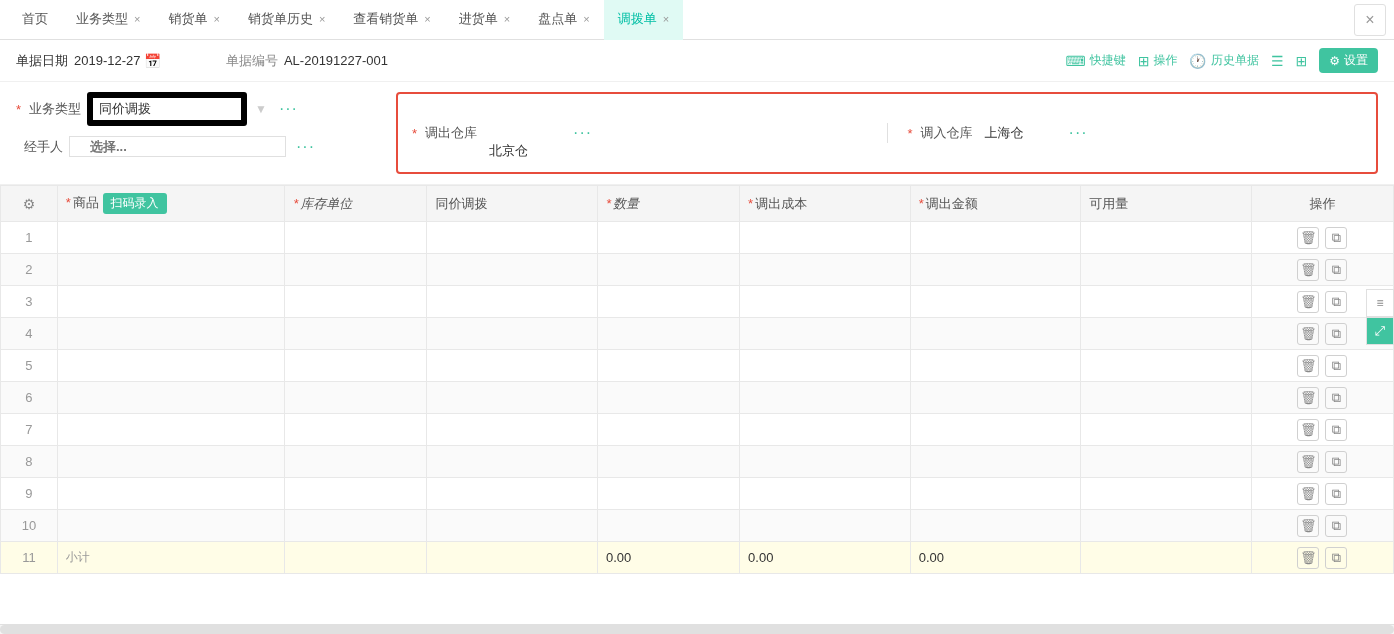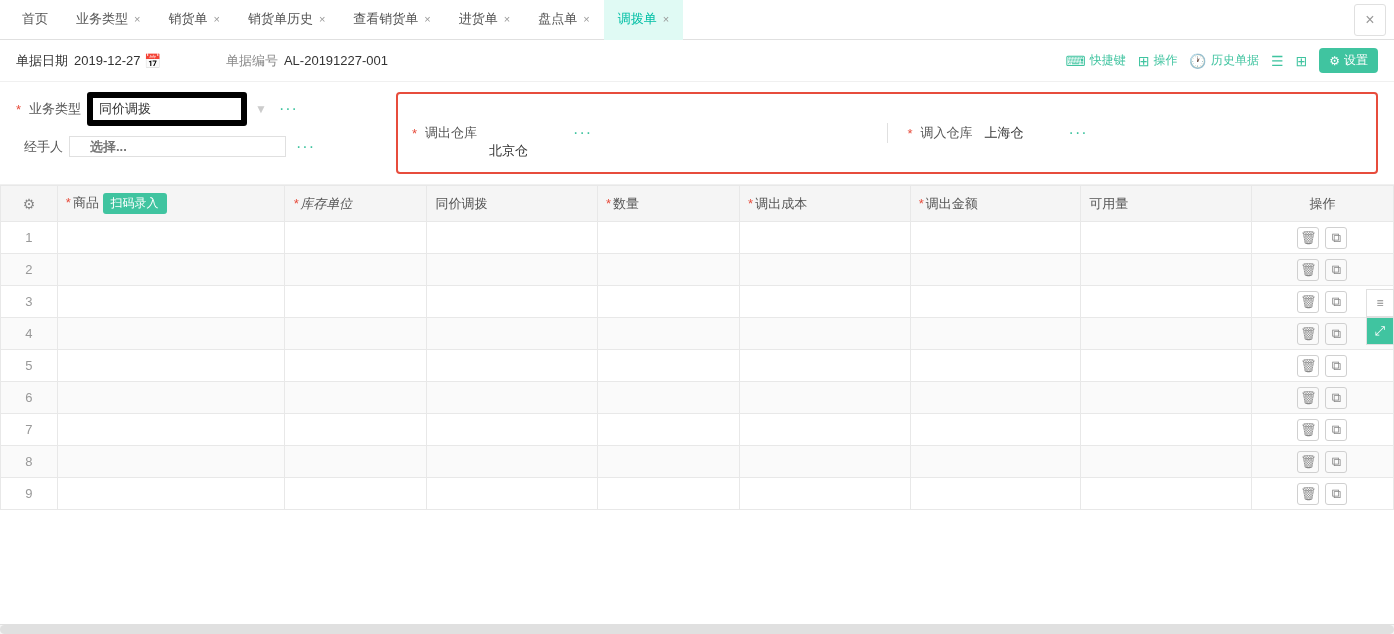--- a/index.html
+++ b/index.html
@@ -430,21 +430,21 @@
             <button class="scan-btn">
               <span>扫码录入</span>
             </button>
           </th>
           <th style="width:100px;font-style:italic;">
             <span class="required-star">*</span><span>库存单位</span>
           </th>
           <th style="width:120px;">
             <span>同价调拨</span>
           </th>
-          <th style="width:100px;">
+          <th style="width:100px;font-style:italic;">
             <span class="required-star">*</span><span>数量</span>
           </th>
           <th style="width:120px;">
             <span class="required-star">*</span><span>调出成本</span>
           </th>
           <th style="width:120px;">
             <span class="required-star">*</span><span>调出金额</span>
           </th>
           <th style="width:120px;">
             <span>可用量</span>
@@ -587,20 +587,54 @@
           <tr>
         <td class="row-num">9</td>
         <td colspan="1"></td>
         <td></td>
         <td></td>
         <td></td>
         <td></td>
         <td></td>
         <td></td>
         <td>
+          <div class="ops-cell">
+            <button class="op-icon-btn">🗑</button>
+            <button class="op-icon-btn">⧉</button>
+          </div>
+        </td>
+      </tr>
+          <tr>
+        <td class="row-num">10</td>
+        <td colspan="1"></td>
+        <td></td>
+        <td></td>
+        <td></td>
+        <td></td>
+        <td></td>
+        <td></td>
+        <td>
+          <div class="ops-cell">
+            <button class="op-icon-btn">🗑</button>
+            <button class="op-icon-btn">⧉</button>
+          </div>
+        </td>
+      </tr>
+          <tr>
+        <td class="row-num sum-row">11</td>
+        <td class="sum-row">
+          <span class="subtotal-label">小计</span>
+        </td>
+        <td class="sum-row"></td>
+        <td class="sum-row"></td>
+        <td class="sum-row">0.00</td>
+        <td class="sum-row">0.00</td>
+        <td class="sum-row">0.00</td>
+        <td class="sum-row"></td>
+        <td class="sum-row">
           <div class="ops-cell">
             <button class="op-icon-btn">🗑</button>
             <button class="op-icon-btn">⧉</button>
           </div>
         </td>
       </tr>
         </tbody>
     </table>
   </div>
 

